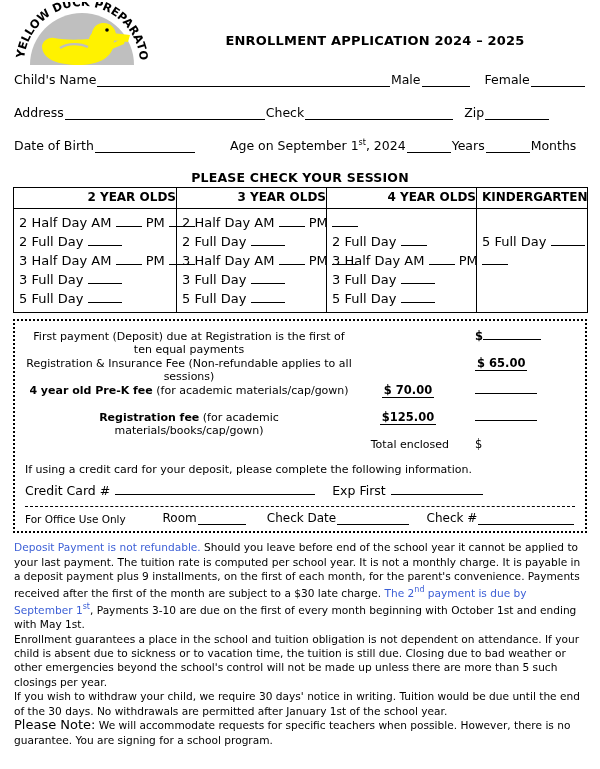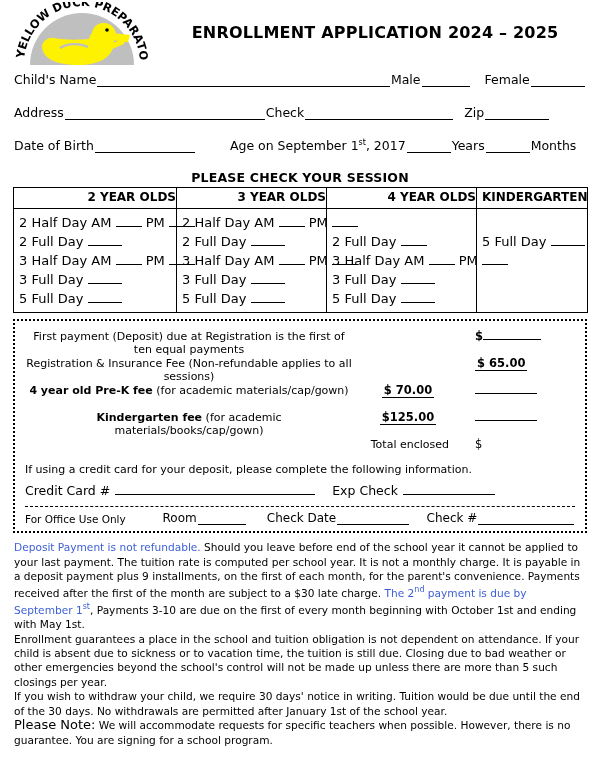--- a/index.html
+++ b/index.html
@@ -26,24 +26,24 @@
     left: 8px;
     top: 2px;
     width: 148px;
     height: 68px;
   }
   .logo svg { display: block; }
 
   .doc-title {
     position: absolute;
     left: 160px;
-    top: 23px;
+    top: 33px;
     width: 430px;
     text-align: center;
-    font-size: 16px;
+    font-size: 13px;
     font-weight: bold;
     letter-spacing: 0.2px;
   }
 
   
   .fieldrow {
     font-size: 12.5px;
     padding: 0 14px;
     white-space: nowrap;
     display: flex;
@@ -247,21 +247,21 @@
   <span class="rule r-town"></span>
   <span class="gapfill" style="width:10px"></span>
   <span class="lbl">Zip</span>
   <span class="rule r-zip"></span>
 </div>
 
 <div class="fieldrow row-dob">
   <span class="lbl">Date of Birth</span>
   <span class="rule r-dob"></span>
   <span class="gapfill" style="width:34px"></span>
-  <span class="lbl"><span>Age on September 1</span><span class="sup">st</span><span>, 2017</span></span>
+  <span class="lbl"><span>Age on September 1</span><span class="sup">st</span><span>, 2024</span></span>
   <span class="rule r-years"></span>
   <span class="lbl">Years</span>
   <span class="rule r-months"></span>
   <span class="lbl">Months</span>
 </div>
 
 <div class="check-session">PLEASE CHECK YOUR SESSION</div>
 
 <table class="session-table">
   <colgroup>
@@ -326,37 +326,37 @@
     <div class="fee-right"><span class="amt">$ 65.00</span></div>
   </div>
 
   <div class="fee-line">
     <div class="fee-desc"><b>4 year old Pre-K fee</b><span> (for academic materials/cap/gown)</span></div>
     <div class="fee-mid"><span>$ 70.00</span></div>
     <div class="fee-right"><span class="blankline"></span></div>
   </div>
 
   <div class="fee-line">
-    <div class="fee-desc"><b>Kindergarten fee</b><span> (for academic materials/books/cap/gown)</span></div>
+    <div class="fee-desc"><b>Registration fee</b><span> (for academic materials/books/cap/gown)</span></div>
     <div class="fee-mid"><span>$125.00</span></div>
     <div class="fee-right"><span class="blankline"></span></div>
   </div>
 
   <div class="fee-total-row">
     <div class="fee-total-label">Total enclosed</div>
     <div class="fee-total-val"><span>$</span><span class="dollarline"></span></div>
   </div>
 
   <div class="cc-intro">If using a credit card for your deposit, please complete the following information.</div>
 
   <div class="cc-line">
     <span>Credit Card #</span>
     <span class="rule cc-num"></span>
     <span class="gapfill" style="display:inline-block;width:8px"></span>
-    <span>Exp Check</span>
+    <span>Exp First</span>
     <span class="rule cc-exp"></span>
   </div>
 
 
   <div class="office-sep"></div>
 
   <div class="office-line">
     <span class="small">For Office Use Only</span>
     <span class="gapfill" style="display:inline-block;width:40px"></span>
     <span>Room</span>

